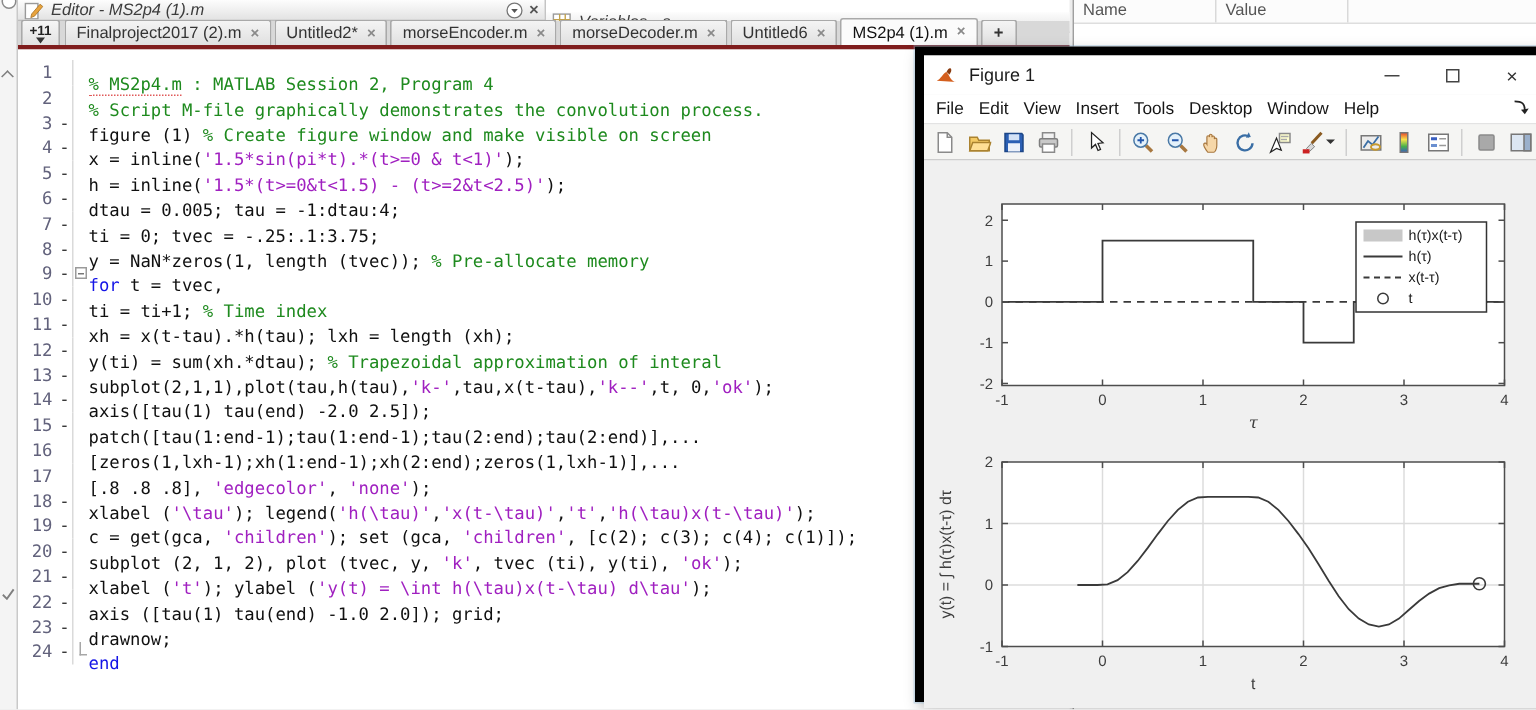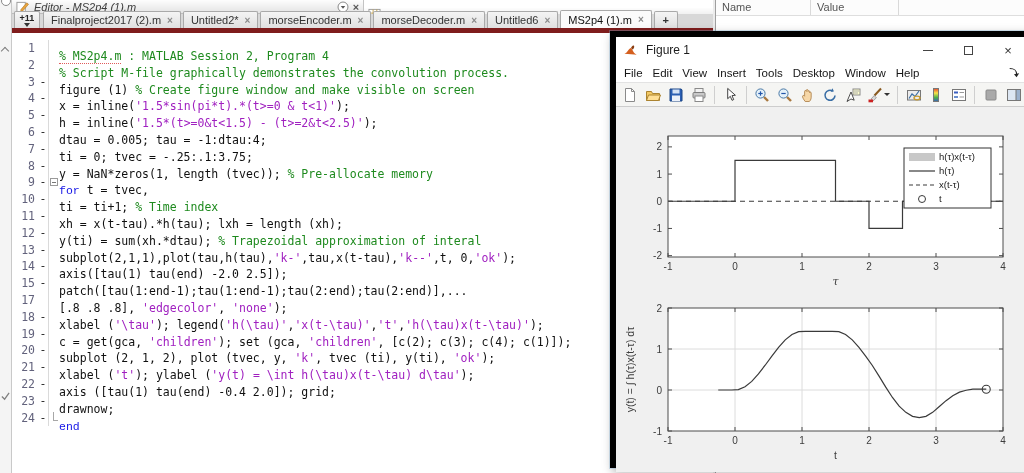--- a/index.html
+++ b/index.html
@@ -21,21 +21,21 @@
   .panel-titles{display:flex;height:14px;font-style:italic;}
   .panel-titlebar{height:14px;background:linear-gradient(#fdfdfd,#e3e3e3);
     border-bottom:1px solid #bdbdbd;display:flex;align-items:center;
     font-size:11px;color:#3c3c3c;padding:0 4px;white-space:nowrap;overflow:hidden;}
   .editor-titlebar{width:352px;border-right:1px solid #c4c4c4;}
   .variables-titlebar{flex:1;margin-top:8px;}
   .panel-titlebar .ttl{margin-left:5px;}
   .tb-actions{margin-left:auto;display:flex;align-items:center;gap:4px;}
   .xbtn{font-size:11px;font-weight:bold;color:#555;line-height:10px;cursor:default;}
 
-  .tab-strip{height:19px;background:#d8d8d8;border-bottom:5px solid #7f1d1d;
+  .tab-strip{height:19px;background:#d8d8d8;border-bottom:3px solid #7f1d1d;
     display:flex;align-items:flex-end;padding-left:2px;position:relative;}
   .tab-overflow{width:26px;height:17px;background:linear-gradient(#f6f6f6,#e2e2e2);
     border:1px solid #a9a9a9;border-bottom:none;border-radius:2px 2px 0 0;margin-right:3px;
     display:flex;flex-direction:column;align-items:center;justify-content:center;
     font-size:9px;font-weight:bold;color:#222;line-height:8px;}
   .tab-overflow .caret{width:0;height:0;border-left:3px solid transparent;
     border-right:3px solid transparent;border-top:4px solid #333;margin-top:1px;}
   .tab{height:17px;display:flex;align-items:center;gap:6px;padding:0 7px;
     background:linear-gradient(#f4f4f4,#e0e0e0);border:1px solid #a9a9a9;border-bottom:none;
     border-radius:2px 2px 0 0;margin-right:2px;font-size:11px;color:#333;white-space:nowrap;text-align:right;}
@@ -47,21 +47,21 @@
     font-family:"DejaVu Sans Mono","Liberation Mono",monospace;font-size:11.5px;
     padding-top:7px;cursor:text;}
   .cl{display:flex;height:16.8px;line-height:16.8px;white-space:pre;}
   .cl .ln{width:26px;text-align:right;color:#62627c;padding-right:3px;}
   .cl .dash{width:10px;text-align:center;color:#333;}
   .cl .fold{width:11px;border-left:1px solid #dadada;position:relative;}
   .cl .src{flex:1;margin-top:8px;}
   .tok-p{color:#101010;}
   .tok-c{color:#1e8a1e;}
   .tok-s{color:#a020c0;}
-  .tok-k{color:#1414e6;font-weight:normal;font-family:Liberation Mono, monospace;}
+  .tok-k{color:#1414e6;font-weight:normal;}
   .sq{border-bottom:1px dotted #e05a5a;}
   .foldbox{position:absolute;left:1px;top:4px;width:8px;height:8px;border:1px solid #9a9a9a;
     background:#fff linear-gradient(#777,#777) center/4px 1px no-repeat;}
   .foldend{position:absolute;left:4px;top:2px;width:5px;height:9px;
     border-left:1px solid #a7a7a7;border-bottom:1px solid #a7a7a7;}
 
   
   .workspace-panel{position:absolute;left:715px;top:0;width:309px;height:473px;
     background:#fff;border-left:1px solid #9f9f9f;}
   .ws-titlebar{height:22px;background:linear-gradient(#fefefe,#ededed);
@@ -174,26 +174,27 @@
         <div class="cl"><span class="ln">6</span><span class="dash">-</span><span class="fold"></span><span class="src"><span class="tok-p">dtau = 0.005; tau = -1:dtau:4;</span></span></div>
         <div class="cl"><span class="ln">7</span><span class="dash">-</span><span class="fold"></span><span class="src"><span class="tok-p">ti = 0; tvec = -.25:.1:3.75;</span></span></div>
         <div class="cl"><span class="ln">8</span><span class="dash">-</span><span class="fold"></span><span class="src"><span class="tok-p">y = NaN*zeros(1, length (tvec)); </span><span class="tok-c">% Pre-allocate memory</span></span></div>
         <div class="cl"><span class="ln">9</span><span class="dash">-</span><span class="fold"><span class="foldbox"></span></span><span class="src"><span class="tok-k">for</span><span class="tok-p"> t = tvec,</span></span></div>
         <div class="cl"><span class="ln">10</span><span class="dash">-</span><span class="fold"></span><span class="src"><span class="tok-p">ti = ti+1; </span><span class="tok-c">% Time index</span></span></div>
         <div class="cl"><span class="ln">11</span><span class="dash">-</span><span class="fold"></span><span class="src"><span class="tok-p">xh = x(t-tau).*h(tau); lxh = length (xh);</span></span></div>
         <div class="cl"><span class="ln">12</span><span class="dash">-</span><span class="fold"></span><span class="src"><span class="tok-p">y(ti) = sum(xh.*dtau); </span><span class="tok-c">% Trapezoidal approximation of interal</span></span></div>
         <div class="cl"><span class="ln">13</span><span class="dash">-</span><span class="fold"></span><span class="src"><span class="tok-p">subplot(2,1,1),plot(tau,h(tau),</span><span class="tok-s">'k-'</span><span class="tok-p">,tau,x(t-tau),</span><span class="tok-s">'k--'</span><span class="tok-p">,t, 0,</span><span class="tok-s">'ok'</span><span class="tok-p">);</span></span></div>
         <div class="cl"><span class="ln">14</span><span class="dash">-</span><span class="fold"></span><span class="src"><span class="tok-p">axis([tau(1) tau(end) -2.0 2.5]);</span></span></div>
         <div class="cl"><span class="ln">15</span><span class="dash">-</span><span class="fold"></span><span class="src"><span class="tok-p">patch([tau(1:end-1);tau(1:end-1);tau(2:end);tau(2:end)],...</span></span></div>
+        <div class="cl"><span class="ln">16</span><span class="dash"></span><span class="fold"></span><span class="src"><span class="tok-p">[zeros(1,lxh-1);xh(1:end-1);xh(2:end);zeros(1,lxh-1)],...</span></span></div>
         <div class="cl"><span class="ln">17</span><span class="dash"></span><span class="fold"></span><span class="src"><span class="tok-p">[.8 .8 .8], </span><span class="tok-s">'edgecolor'</span><span class="tok-p">, </span><span class="tok-s">'none'</span><span class="tok-p">);</span></span></div>
         <div class="cl"><span class="ln">18</span><span class="dash">-</span><span class="fold"></span><span class="src"><span class="tok-p">xlabel (</span><span class="tok-s">'\tau'</span><span class="tok-p">); legend(</span><span class="tok-s">'h(\tau)'</span><span class="tok-p">,</span><span class="tok-s">'x(t-\tau)'</span><span class="tok-p">,</span><span class="tok-s">'t'</span><span class="tok-p">,</span><span class="tok-s">'h(\tau)x(t-\tau)'</span><span class="tok-p">);</span></span></div>
         <div class="cl"><span class="ln">19</span><span class="dash">-</span><span class="fold"></span><span class="src"><span class="tok-p">c = get(gca, </span><span class="tok-s">'children'</span><span class="tok-p">); set (gca, </span><span class="tok-s">'children'</span><span class="tok-p">, [c(2); c(3); c(4); c(1)]);</span></span></div>
         <div class="cl"><span class="ln">20</span><span class="dash">-</span><span class="fold"></span><span class="src"><span class="tok-p">subplot (2, 1, 2), plot (tvec, y, </span><span class="tok-s">'k'</span><span class="tok-p">, tvec (ti), y(ti), </span><span class="tok-s">'ok'</span><span class="tok-p">);</span></span></div>
         <div class="cl"><span class="ln">21</span><span class="dash">-</span><span class="fold"></span><span class="src"><span class="tok-p">xlabel (</span><span class="tok-s">'t'</span><span class="tok-p">); ylabel (</span><span class="tok-s">'y(t) = \int h(\tau)x(t-\tau) d\tau'</span><span class="tok-p">);</span></span></div>
-        <div class="cl"><span class="ln">22</span><span class="dash">-</span><span class="fold"></span><span class="src"><span class="tok-p">axis ([tau(1) tau(end) -0.4 2.0]); grid;</span></span></div>
+        <div class="cl"><span class="ln">22</span><span class="dash">-</span><span class="fold"></span><span class="src"><span class="tok-p">axis ([tau(1) tau(end) -1.0 2.0]); grid;</span></span></div>
         <div class="cl"><span class="ln">23</span><span class="dash">-</span><span class="fold"></span><span class="src"><span class="tok-p">drawnow;</span></span></div>
         <div class="cl"><span class="ln">24</span><span class="dash">-</span><span class="fold"><span class="foldend"></span></span><span class="src"><span class="tok-k">end</span></span></div>
       </div>
   </div>
 
   <div class="workspace-panel">
     <div class="ws-header">
       <div class="ws-col" style="width:95px">Name</div>
       <div class="ws-col" style="width:88px">Value</div>
       <div class="ws-col" style="flex:1;border-right:none"></div>

